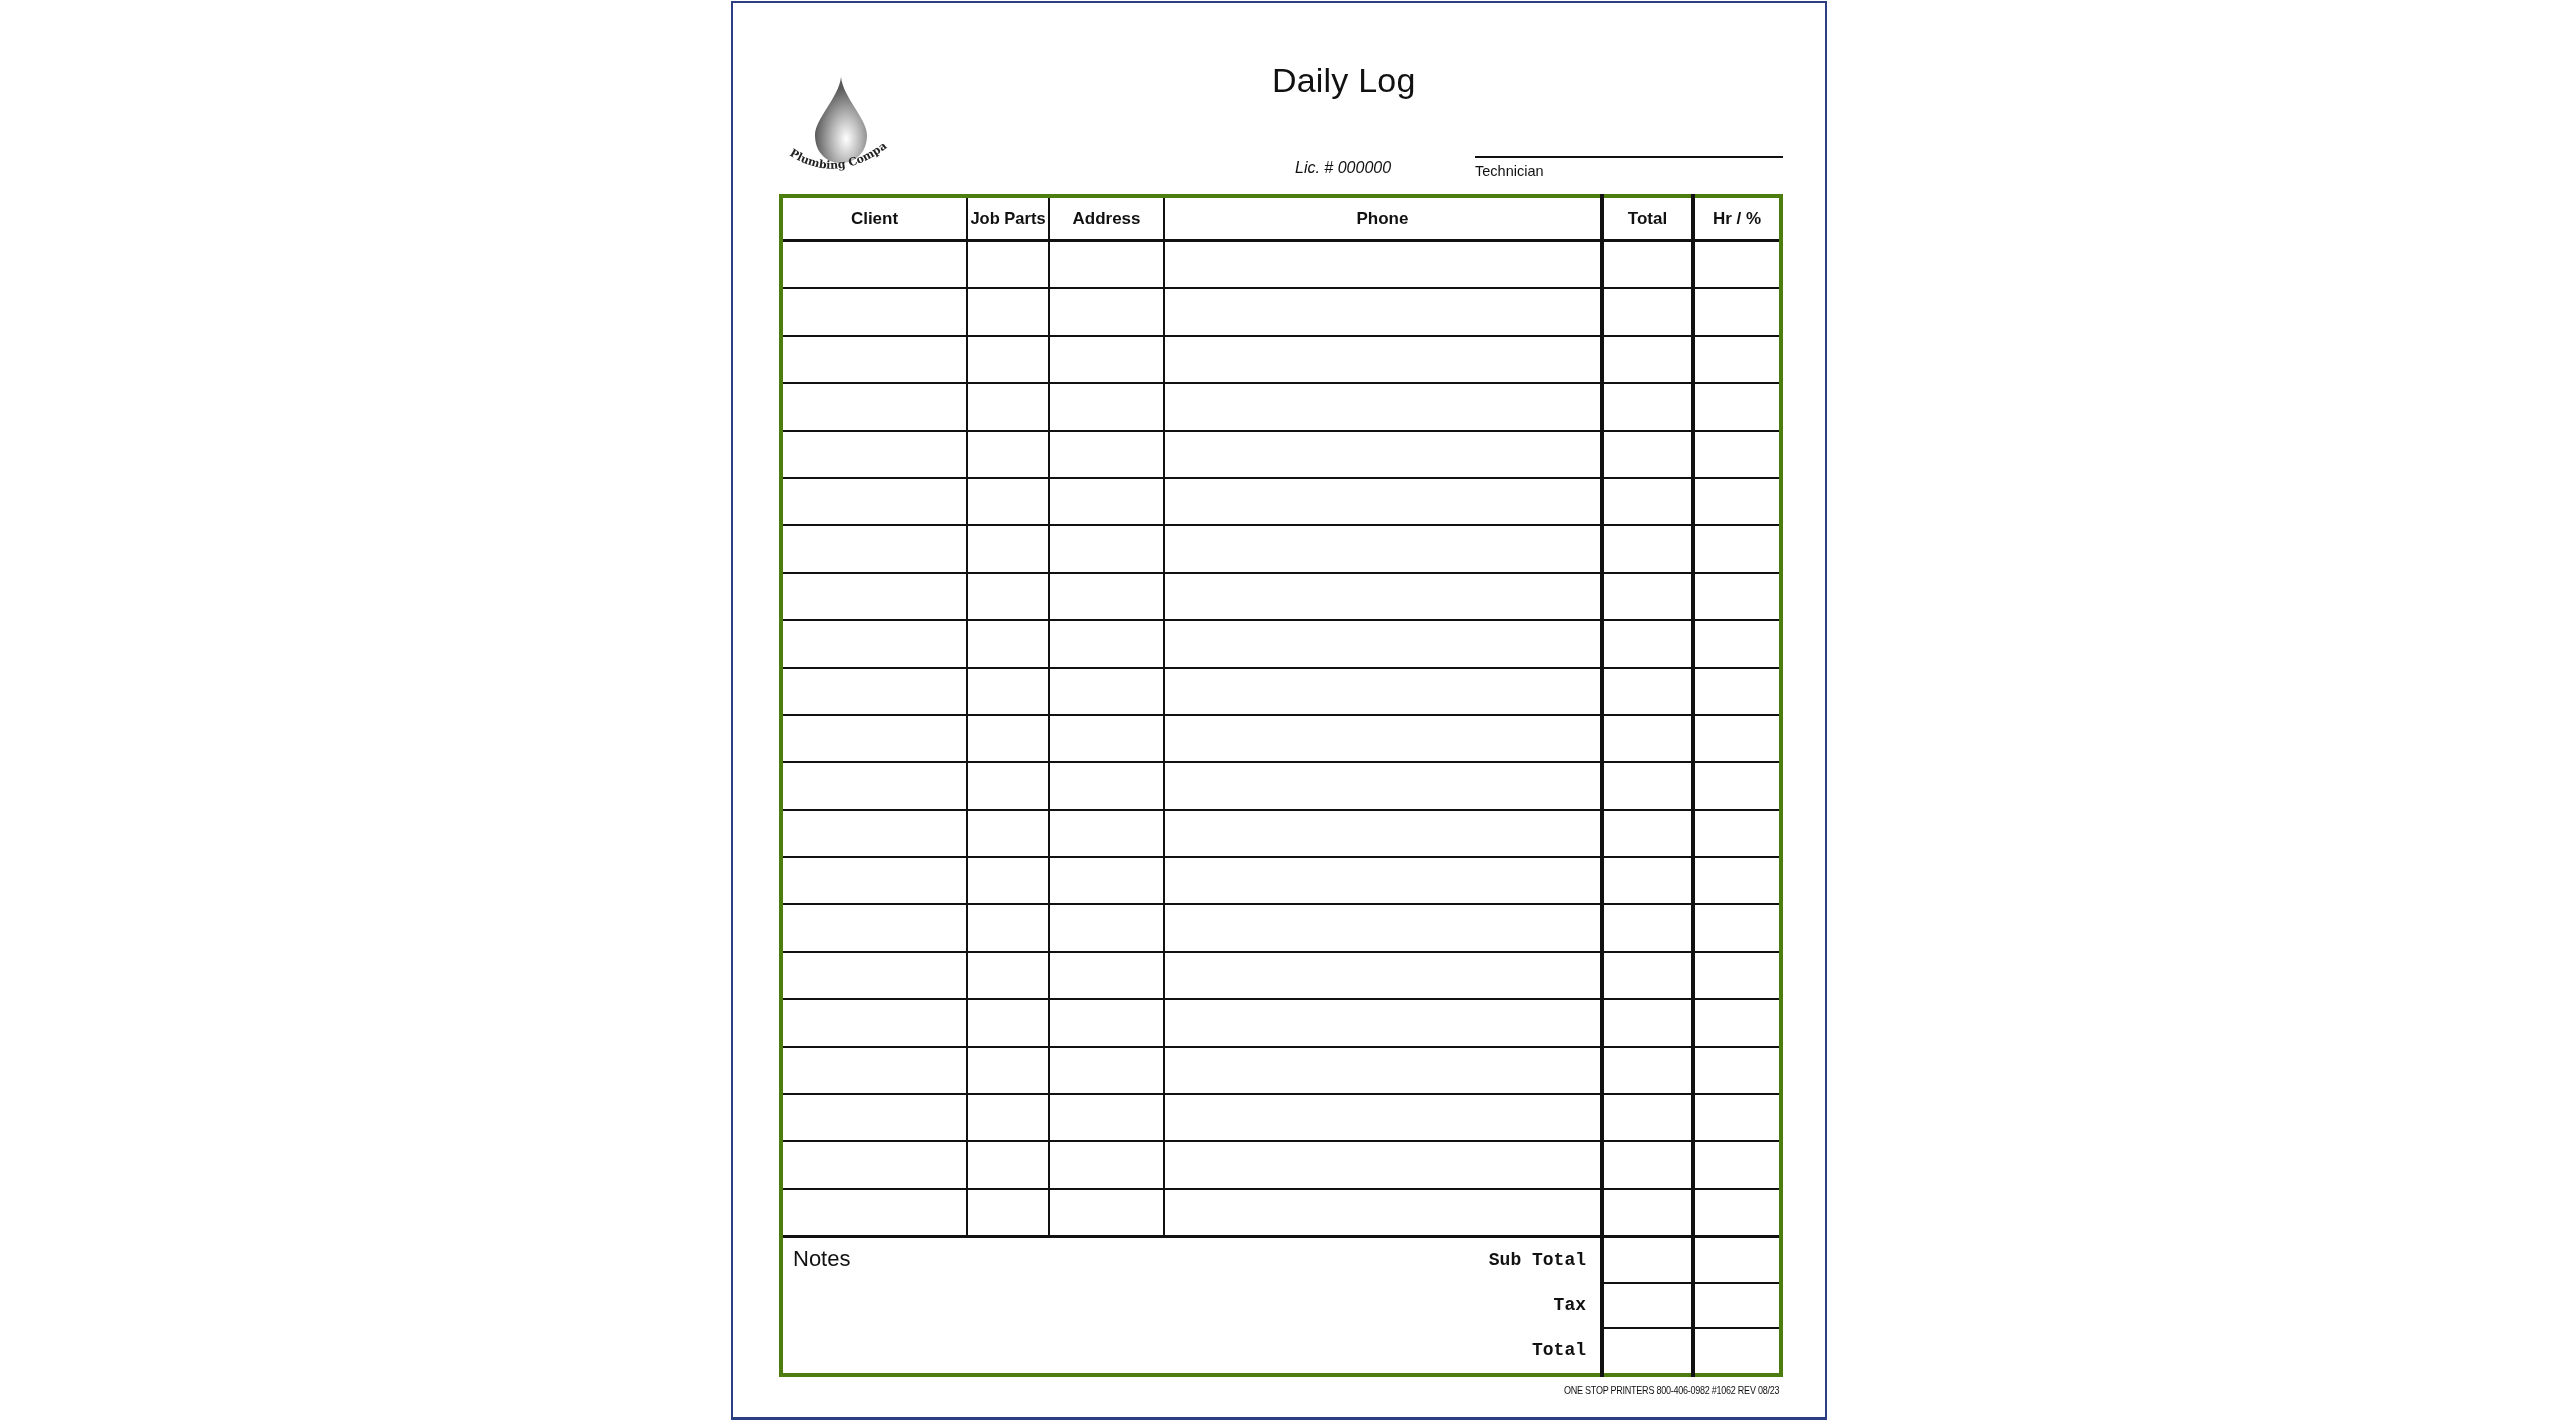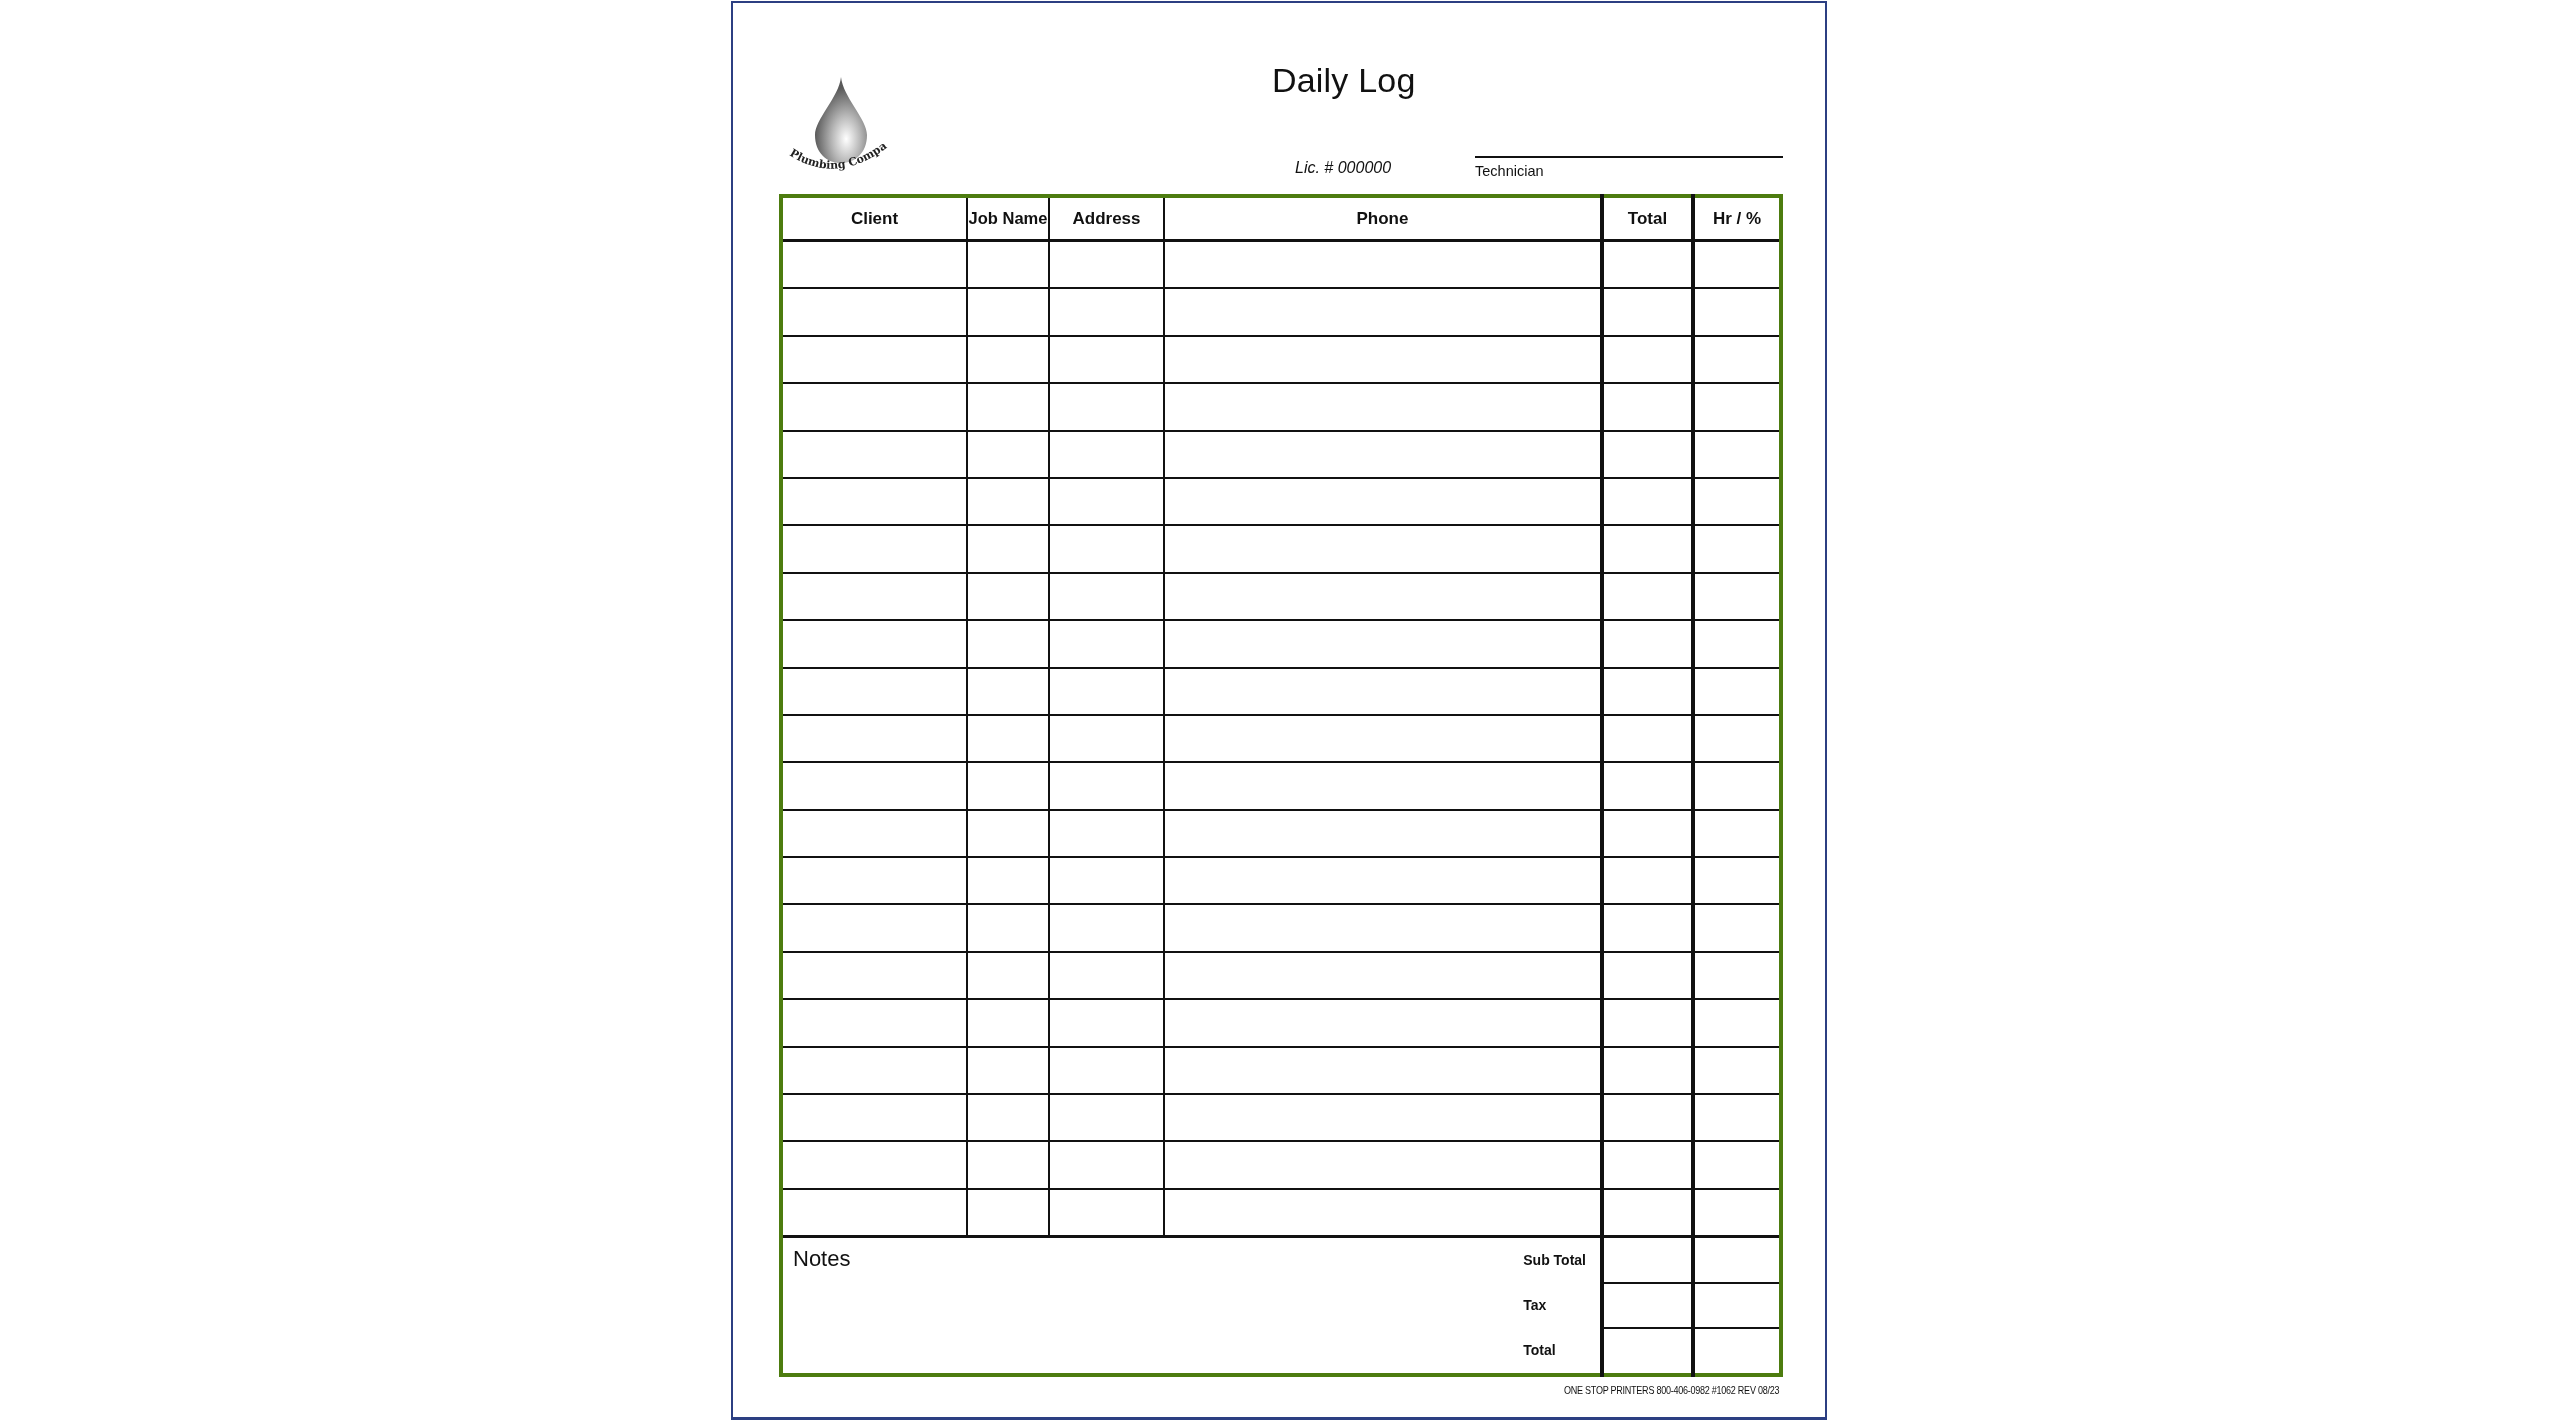--- a/index.html
+++ b/index.html
@@ -16,21 +16,21 @@
     table.log { position: absolute; left: 46px; top: 191px; width: 1002px; border-collapse: collapse; border: 4px solid #4d7c0f; table-layout: fixed; }
     table.log th, table.log td { border: 2px solid #111; padding: 0; }
     table.log th { height: 41px; font-size: 17px; font-weight: bold; text-align: center; border-bottom-width: 3px; }
     table.log td { height: 45.4px; }
     table.log .thick-l { border-left-width: 4px; }
     table.log tr.sum td { height: 43.5px; }
     table.log tr.sum:first-child td, table.log tr.first-sum td { border-top-width: 3px; }
     .notes-cell { vertical-align: top; position: relative; }
     .notes-label { position: absolute; left: 10px; top: 8px; font-size: 22px; }
     .sum-labels { position: absolute; right: 14px; top: 0; bottom: 0; display: flex; flex-direction: column; }
-    .sum-labels div { height: 45px; line-height: 45px; font-weight: bold; font-size: 14px; }
+    .sum-labels div { height: 45px; line-height: 45px; text-align: right; font-weight: bold; font-size: 18px; font-family: Liberation Mono, monospace; }
     .footer { right: 46px; top: 1381px; font-size: 10.5px; letter-spacing: -0.3px; transform: scaleX(0.86); transform-origin: right center; }
   </style>
 </head>
 <body>
 
 <div class="page">
 
   <svg class="abs logo" viewBox="0 0 110 120" width="110" height="120">
     <defs>
       <radialGradient id="dropGrad" cx="0.6" cy="0.72" r="0.6">
@@ -58,21 +58,21 @@
       <col style="width:186px">
         <col style="width:82px">
         <col style="width:115px">
         <col style="width:438px">
         <col style="width:91px">
         <col style="width:88px">
     </colgroup>
     <thead>
       <tr>
         <th>Client</th>
-        <th style="font-size:16.5px">Job Name</th>
+        <th style="font-size:16.5px">Job Parts</th>
         <th>Address</th>
         <th>Phone</th>
         <th class="thick-l">Total</th>
         <th class="thick-l">Hr / %</th>
       </tr>
     </thead>
     <tbody id="log-body">
     <tr>
           <td></td>
           <td></td>

